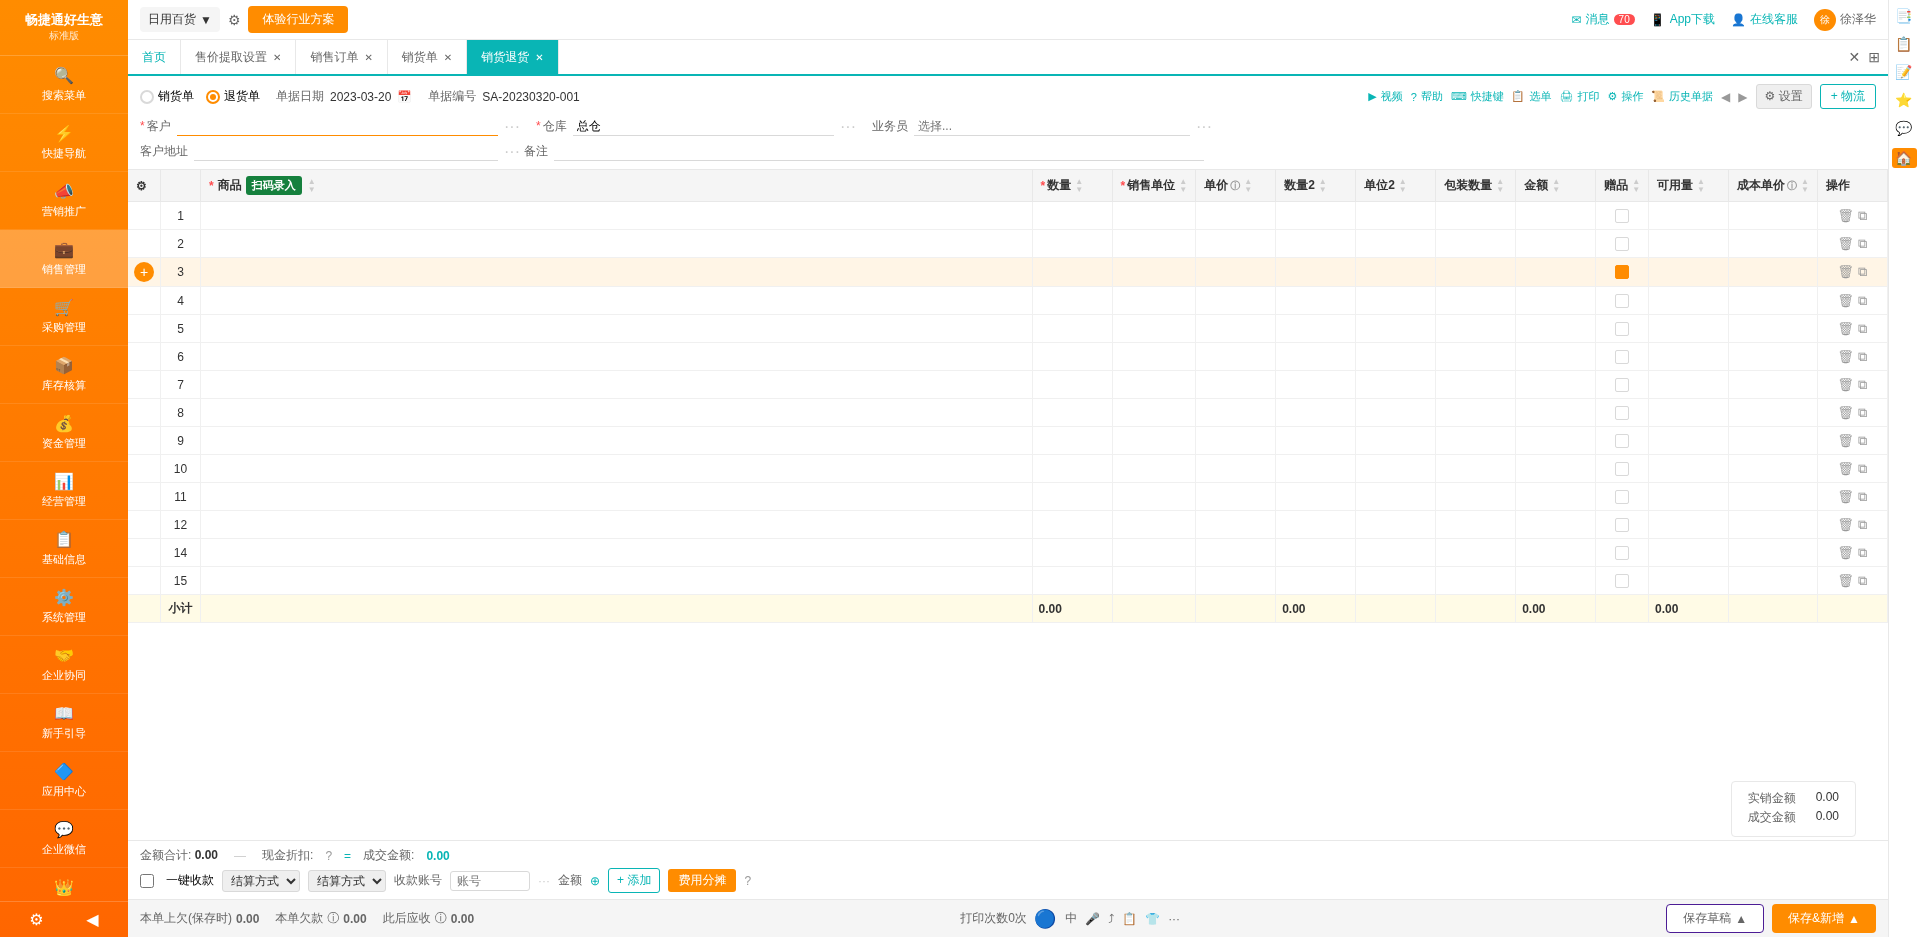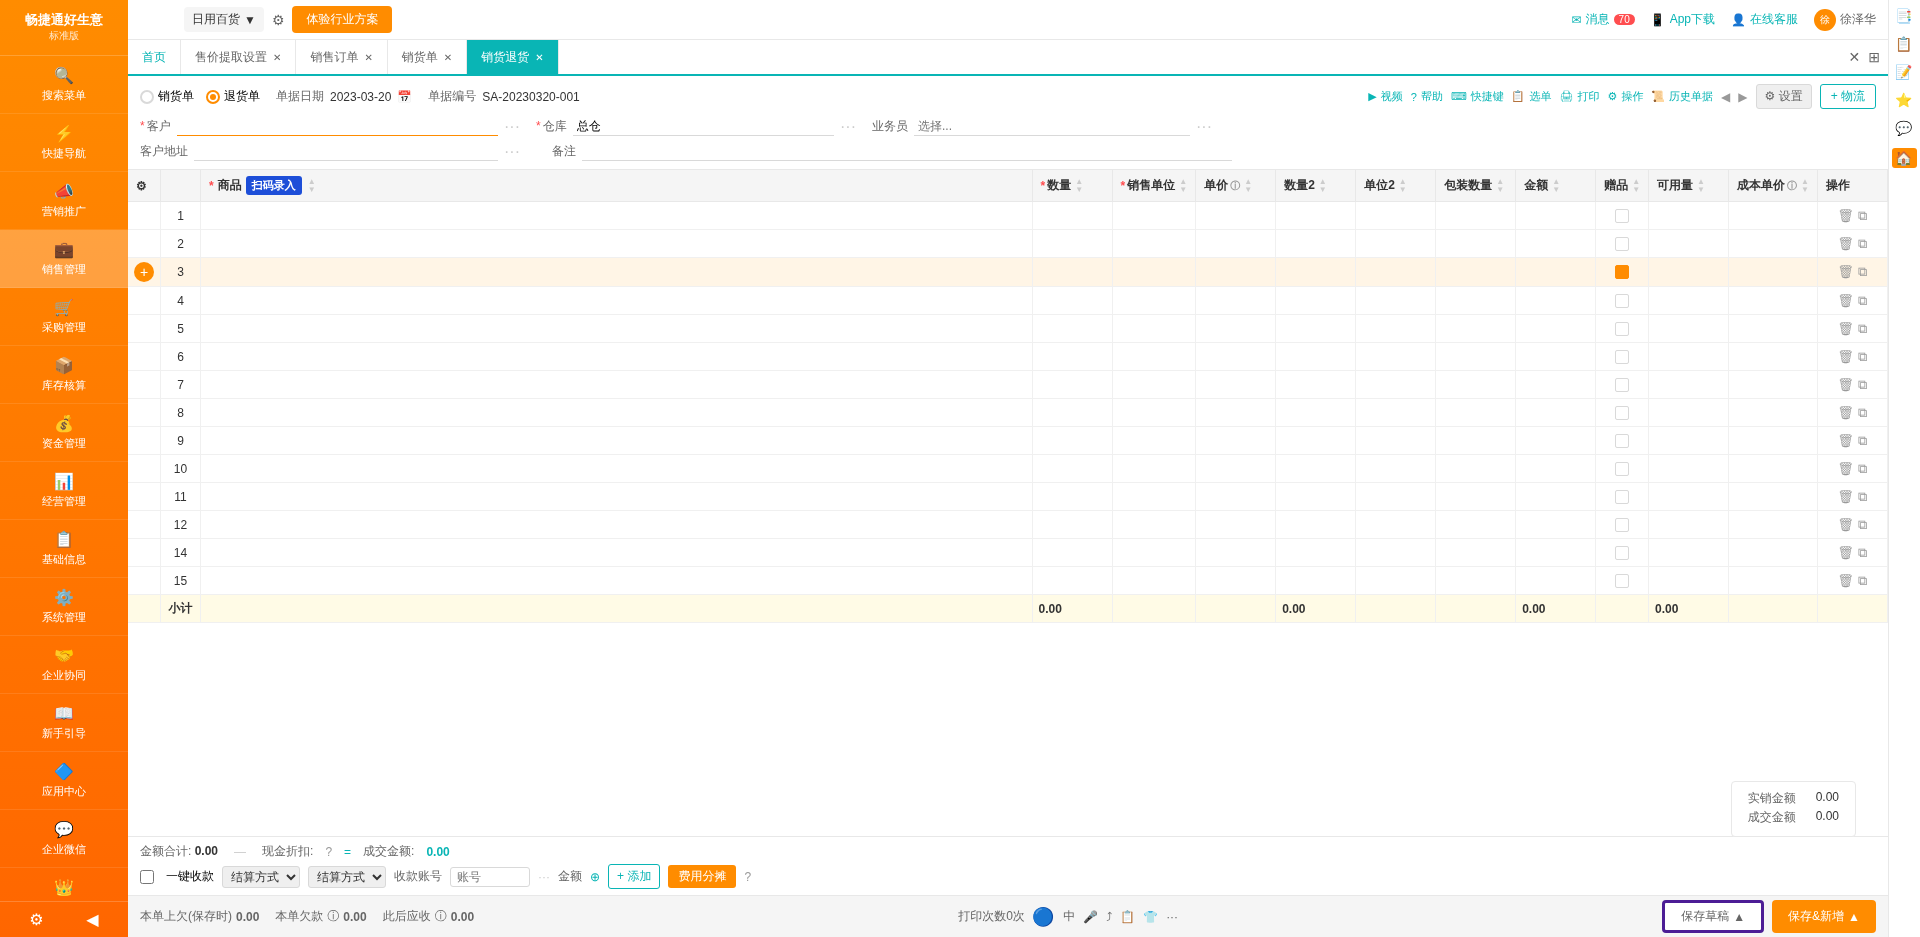--- a/index.html
+++ b/index.html
@@ -19,21 +19,21 @@
     .sidebar-item-icon { font-size: 16px; margin-bottom: 3px; }
     .sidebar-bottom { padding: 8px; display: flex; justify-content: space-around; border-top: 1px solid rgba(255,255,255,0.2); }
     .sidebar-bottom-btn { color: white; font-size: 16px; cursor: pointer; }
     
     
     .main { flex: 1; display: flex; flex-direction: column; overflow: hidden; }
     
     
     .topbar { height: 40px; background: #fff; display: flex; align-items: center; justify-content: space-between; padding: 0 12px; border-bottom: 1px solid #e8e8e8; }
     .topbar-left { display: flex; align-items: center; gap: 8px; }
-    .topbar-selector { display: flex; align-items: center; gap: 4px; font-size: 12px; color: #333; cursor: pointer; background: #f5f5f5; padding: 4px 8px; border-radius: 4px; margin-left: 44px; }
+    .topbar-selector { display: flex; align-items: center; gap: 4px; font-size: 12px; color: #333; cursor: pointer; background: #f5f5f5; padding: 4px 8px; border-radius: 4px; }
     .topbar-gear { cursor: pointer; color: #666; font-size: 14px; }
     .topbar-btn-exp { background: #ff8c00; color: white; padding: 5px 14px; border-radius: 4px; border: none; cursor: pointer; font-size: 12px; text-align: right; }
     .topbar-right { display: flex; align-items: center; gap: 16px; font-size: 12px; color: #666; }
     .topbar-msg { display: flex; align-items: center; gap: 4px; cursor: pointer; color: #09b5b5; }
     .topbar-badge { background: #ff4d4f; color: white; border-radius: 10px; padding: 0 5px; font-size: 10px; }
     .topbar-user { display: flex; align-items: center; gap: 4px; cursor: pointer; }
     .topbar-avatar { width: 22px; height: 22px; border-radius: 50%; background: #ff8c00; color: white; display: flex; align-items: center; justify-content: center; font-size: 10px; }
     
     
     .tabbar { height: 36px; background: #fff; display: flex; align-items: center; border-bottom: 2px solid #09b5b5; padding: 0 0; overflow: hidden; }
@@ -66,32 +66,32 @@
     .btn-logistics { background: #fff; border: 1px solid #09b5b5; color: #09b5b5; padding: 3px 10px; border-radius: 3px; cursor: pointer; font-size: 12px; }
     
     
     .form-row2 { display: flex; align-items: center; gap: 16px; margin-bottom: 6px; }
     .form-field { display: flex; align-items: center; gap: 6px; flex: 1; }
     .form-field-label { color: #666; font-size: 12px; white-space: nowrap; }
     .form-field-label.required::before { content: '*'; color: #ff4d4f; margin-right: 2px; }
     .form-field-input { flex: 1; border: none; border-bottom: 1px solid #d9d9d9; padding: 2px 4px; font-size: 12px; outline: none; min-width: 0; }
     .form-field-dots { color: #ccc; font-size: 16px; cursor: pointer; }
     
-    .form-row3 { display: flex; align-items: center; gap: 32px; }
+    .form-row3 { display: flex; align-items: center; gap: 4px; }
     
     
     .table-container { flex: 1; overflow: auto; background: white; position: relative; }
     .data-table { width: 100%; border-collapse: collapse; font-size: 12px; }
     .data-table th { background: #f5f5f5; padding: 6px 8px; text-align: left; border-bottom: 1px solid #e8e8e8; border-right: 1px solid #e8e8e8; color: #333; white-space: nowrap; position: sticky; top: 0; z-index: 2; }
     .data-table td { padding: 4px 6px; border-bottom: 1px solid #f0f0f0; border-right: 1px solid #f0f0f0; color: #333; height: 28px; }
     .data-table tr.active-row td { background: #fff5e6; }
     .col-num { width: 40px; text-align: center; color: #999; }
     .col-gear { width: 32px; text-align: center; }
     .col-goods { min-width: 120px; }
-    .col-scan { background: #1d4ed8; color: white; padding: 2px 6px; border-radius: 3px; font-size: 11px; white-space: nowrap; cursor: pointer; }
+    .col-scan { background: #15803d; color: white; padding: 2px 6px; border-radius: 3px; font-size: 11px; white-space: nowrap; cursor: pointer; }
     .col-qty { width: 80px; }
     .col-unit { width: 80px; }
     .col-price { width: 80px; }
     .col-qty2 { width: 80px; }
     .col-unit2 { width: 80px; }
     .col-pkg { width: 80px; }
     .col-amount { width: 80px; }
     .col-gift { width: 50px; text-align: center; }
     .col-avail { width: 80px; }
     .col-cost { width: 80px; }
@@ -124,21 +124,21 @@
     .fee-btn { background: #ff8c00; color: white; border: none; padding: 3px 10px; border-radius: 3px; cursor: pointer; font-size: 12px; }
     .add-btn { background: white; border: 1px solid #09b5b5; color: #09b5b5; padding: 3px 8px; border-radius: 3px; cursor: pointer; font-size: 12px; }
     .info-icon { color: #999; cursor: pointer; }
     
     
     .statusbar { background: #f5f5f5; border-top: 1px solid #e8e8e8; padding: 4px 12px; display: flex; align-items: center; justify-content: space-between; font-size: 12px; color: #666; }
     .statusbar-left { display: flex; align-items: center; gap: 16px; }
     .statusbar-item { display: flex; align-items: center; gap: 4px; }
     .statusbar-center { display: flex; align-items: center; gap: 8px; }
     .statusbar-right { display: flex; gap: 8px; }
-    .save-draft-btn { background: white; border: 3px solid #4c1d95; color: #666; padding: 5px 16px; border-radius: 4px; cursor: pointer; font-size: 12px; display: flex; align-items: center; gap: 4px; }
+    .save-draft-btn { background: white; border: 1px solid #4c1d95; color: #666; padding: 5px 16px; border-radius: 4px; cursor: pointer; font-size: 12px; display: flex; align-items: center; gap: 4px; }
     .save-new-btn { background: #ff8c00; border: none; color: white; padding: 5px 16px; border-radius: 4px; cursor: pointer; font-size: 12px; display: flex; align-items: center; gap: 4px; }
     
     
     .right-sidebar { width: 32px; background: #fff; border-left: 1px solid #e8e8e8; display: flex; flex-direction: column; align-items: center; padding: 8px 0; gap: 12px; }
     .right-sidebar-icon { cursor: pointer; color: #999; font-size: 14px; }
     .right-sidebar-icon.active { color: #ff8c00; background: #ff8c00; color: white; border-radius: 3px; padding: 2px 4px; }
     
     
     .summary-panel { position: absolute; right: 32px; bottom: 100px; background: white; border: 1px solid #e8e8e8; border-radius: 4px; padding: 8px 16px; font-size: 12px; }
     .summary-panel-row { display: flex; justify-content: flex-start; gap: 20px; color: #666; margin-bottom: 2px; }

